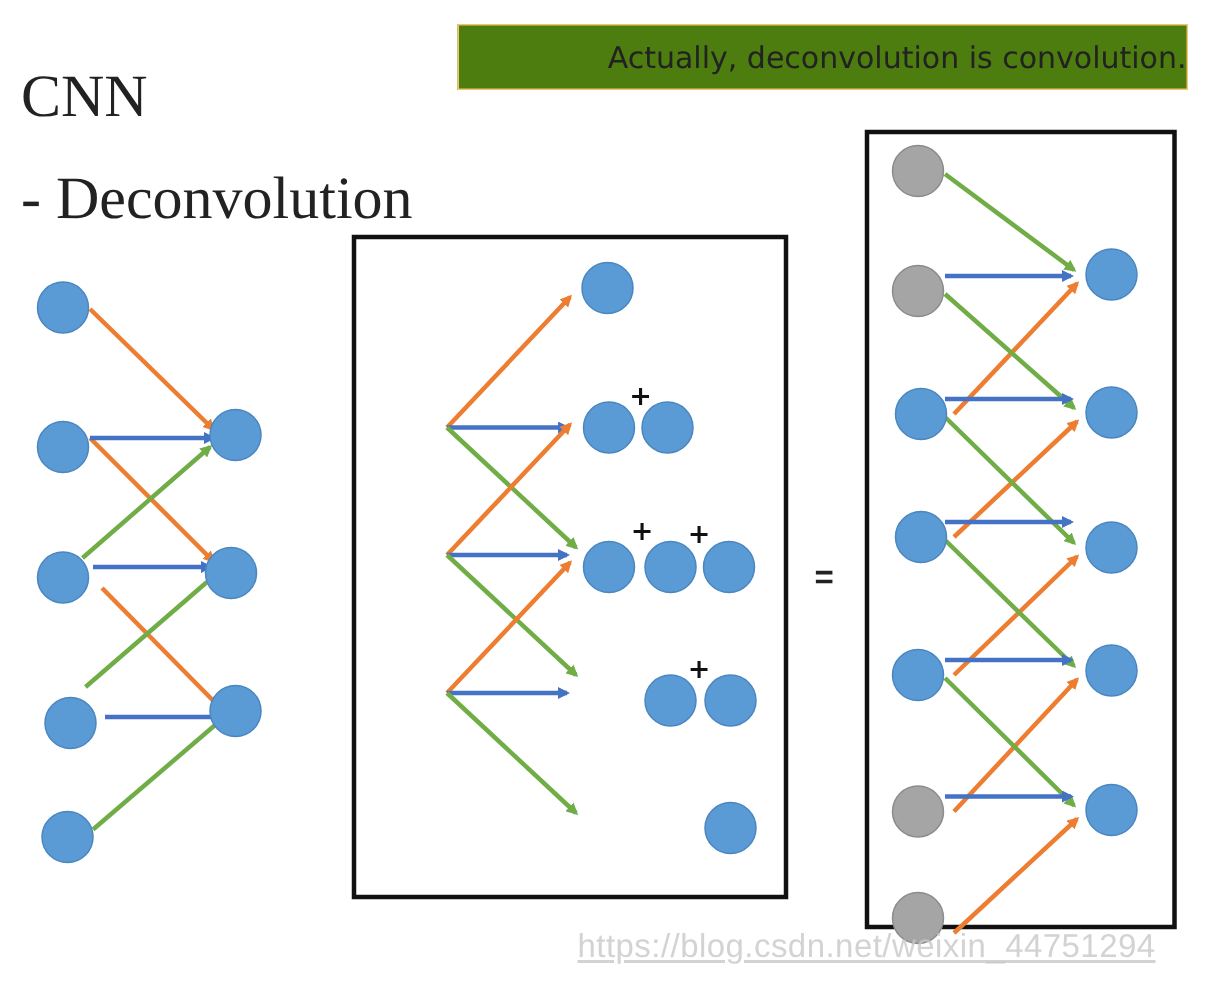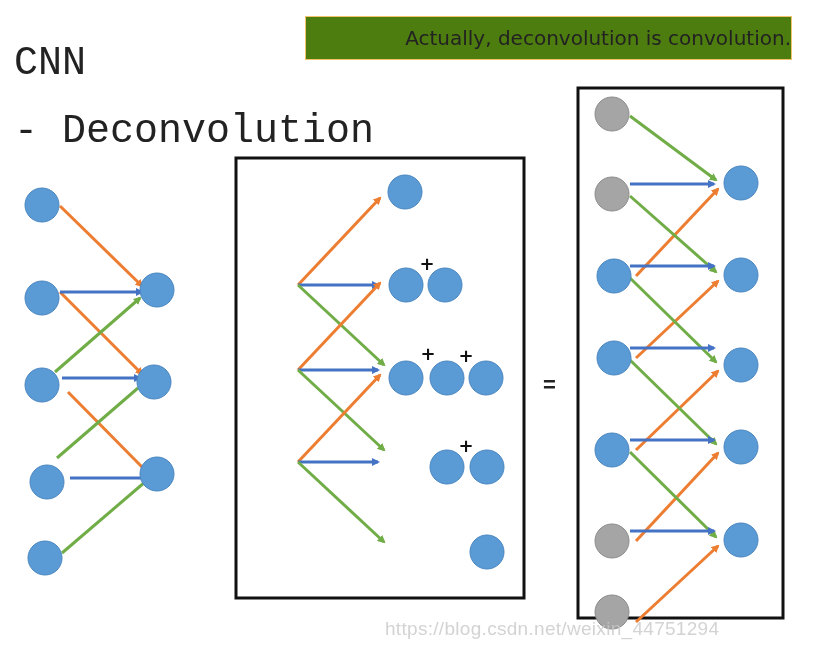--- a/index.html
+++ b/index.html
@@ -1,22 +1,22 @@
 <!DOCTYPE html>
 <html><head>
 <meta charset="utf-8">
 <style>
   html,body{margin:0;padding:0;background:#fff;}
   body{width:817px;height:659px;position:relative;overflow:hidden;font-family:"Liberation Sans",sans-serif;}
-  .title{position:absolute;left:14px;font-family:Liberation Mono, monospace;font-weight:300;color:#222;font-size:40px;line-height:1;}
+  .title{position:absolute;left:14px;font-family:Liberation Serif, serif;font-weight:300;color:#222;font-size:40px;line-height:1;}
   #t1{top:44px;}
   #t2{top:112px;}
   .note{position:absolute;left:305px;top:16px;width:487px;height:44px;background:#4d7c0f;border:1px solid #f5c36a;box-sizing:border-box;display:flex;align-items:center;justify-content:flex-end;font-family:"DejaVu Sans",sans-serif;font-size:20px;color:#222;}
   svg{position:absolute;left:0;top:0;}
-  .wm{position:absolute;left:385px;top:618px;font-size:19px;color:rgba(200,200,200,0.8);letter-spacing:0.3px;}
+  .wm{position:absolute;left:385px;top:618px;font-size:22px;color:rgba(200,200,200,0.8);letter-spacing:0.3px;text-decoration:underline;}
   .eq{position:absolute;left:543px;top:372px;font-size:22px;font-weight:bold;color:#222;}
 </style>
 </head>
 <body>
 
 <div class="title" id="t1">CNN</div>
 <div class="title" id="t2">- Deconvolution</div>
 <div class="note">
     <span>Actually, deconvolution is convolution.</span>
   </div>

